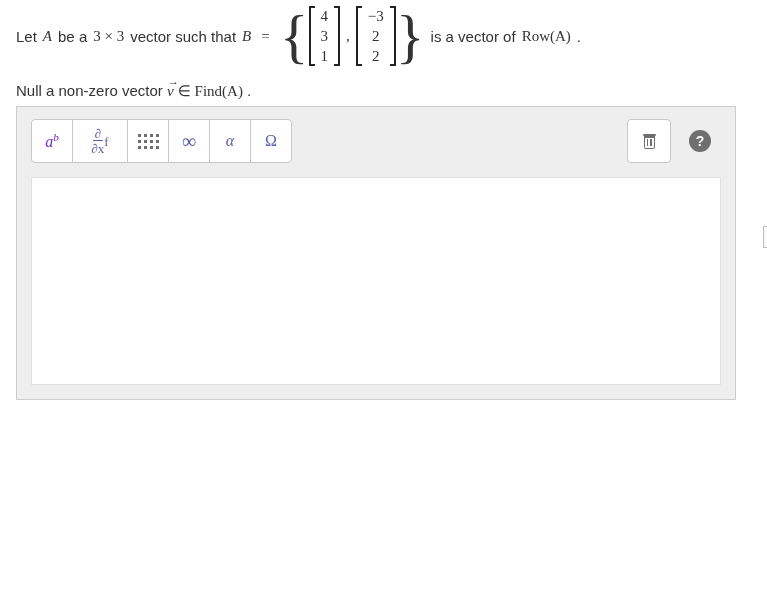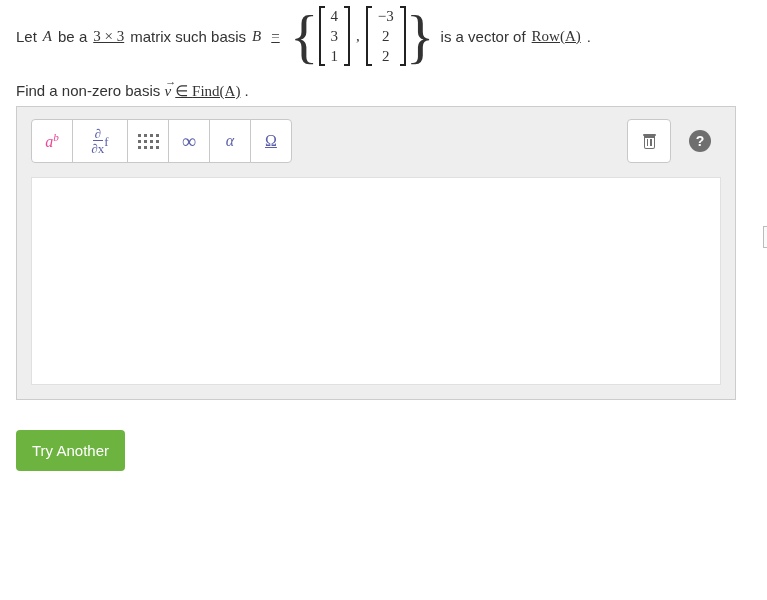--- a/index.html
+++ b/index.html
@@ -14,21 +14,21 @@
   .container { padding: 6px 16px 16px 16px; width: 767px; }
 
   .prompt {
     display: flex;
     align-items: center;
     flex-wrap: nowrap;
     gap: 6px;
     margin-bottom: 16px;
   }
   .math-it { font-family: "Times New Roman", serif; font-style: italic; }
-  .math-rm { font-family: "Times New Roman", serif; text-decoration: underline; }
+  .math-rm { font-family: "Times New Roman", serif; }
   .vec-arrow { position: relative; }
   .vec-arrow::after {
     content: "\2192";
     position: absolute; top: -0.7em; left: 0.05em;
     font-size: 0.75em; font-style: normal;
   }
   .cal { font-family: "Times New Roman", serif; font-style: italic; }
 
   
   .braceset {
@@ -108,21 +108,21 @@
   .frac-wrap { display: inline-flex; align-items: center; }
 
   .pad-icon {
     display: grid; grid-template-columns: repeat(4, 3px); grid-template-rows: repeat(3, 3px);
     gap: 3px;
   }
   .pad-icon i { background: #6f6f6f; width: 3px; height: 3px; }
 
   .inf { font-family: "Times New Roman", serif; font-size: 20px; color: #5a5faa; }
   .greek { font-family: "Times New Roman", serif; font-style: italic; color: #5a5faa; }
-  .ab-sup { font-family: "Times New Roman", serif; font-style: italic; color: #ec4899; }
+  .ab-sup { font-family: "Times New Roman", serif; font-style: italic; color: #6d28d9; }
   .ab-sup sup { font-size: 0.7em; }
 
   .canvas {
     background: #fff;
     margin: 8px 14px 14px;
     height: 208px;
     border: 1px solid #e0e0e0;
   }
 
   .side-note {
@@ -171,21 +171,21 @@
 </head>
 <body>
 
 <div class="container">
 
   <div class="prompt">
     <span>Let </span>
     <span class="math-it">A</span>
     <span> be a </span>
     <span class="math-rm">3 × 3</span>
-    <span> matrix such basis </span>
+    <span> vector such that </span>
     <span class="cal">B</span>
     <span class="math-rm" style="margin:0 4px">=</span>
 
     <span class="braceset">
       <span class="bigbrace">{</span>
       <span class="matpair">
         <span class="matrix">
           <span class="lb">
               <i></i>
             </span>
@@ -215,21 +215,21 @@
       </span>
       <span class="bigbrace">}</span>
     </span>
 
     <span> is a vector of </span>
     <span class="math-rm">Row(A)</span>
     <span>.</span>
   </div>
 
   <div class="row2">
-    <span>Find a non-zero basis </span>
+    <span>Null a non-zero vector </span>
     <span class="math-it vec-arrow">v</span>
     <span class="math-rm"> ∈ </span>
     <span class="math-rm">Find(A)</span>
     <span>.</span>
   </div>
 
   <div class="editor-wrap">
     <div class="editor">
       <div class="toolbar">
         <div class="tb-group">
@@ -284,16 +284,13 @@
             <span class="help-circle">?</span>
           </div>
         </div>
       </div>
 
       <div class="canvas"></div>
     </div>
     <div class="side-note"></div>
   </div>
 
-  <div class="actions">
-    <button class="btn-primary">Try Another</button>
-  </div>
 </div>
 
 </body></html>

